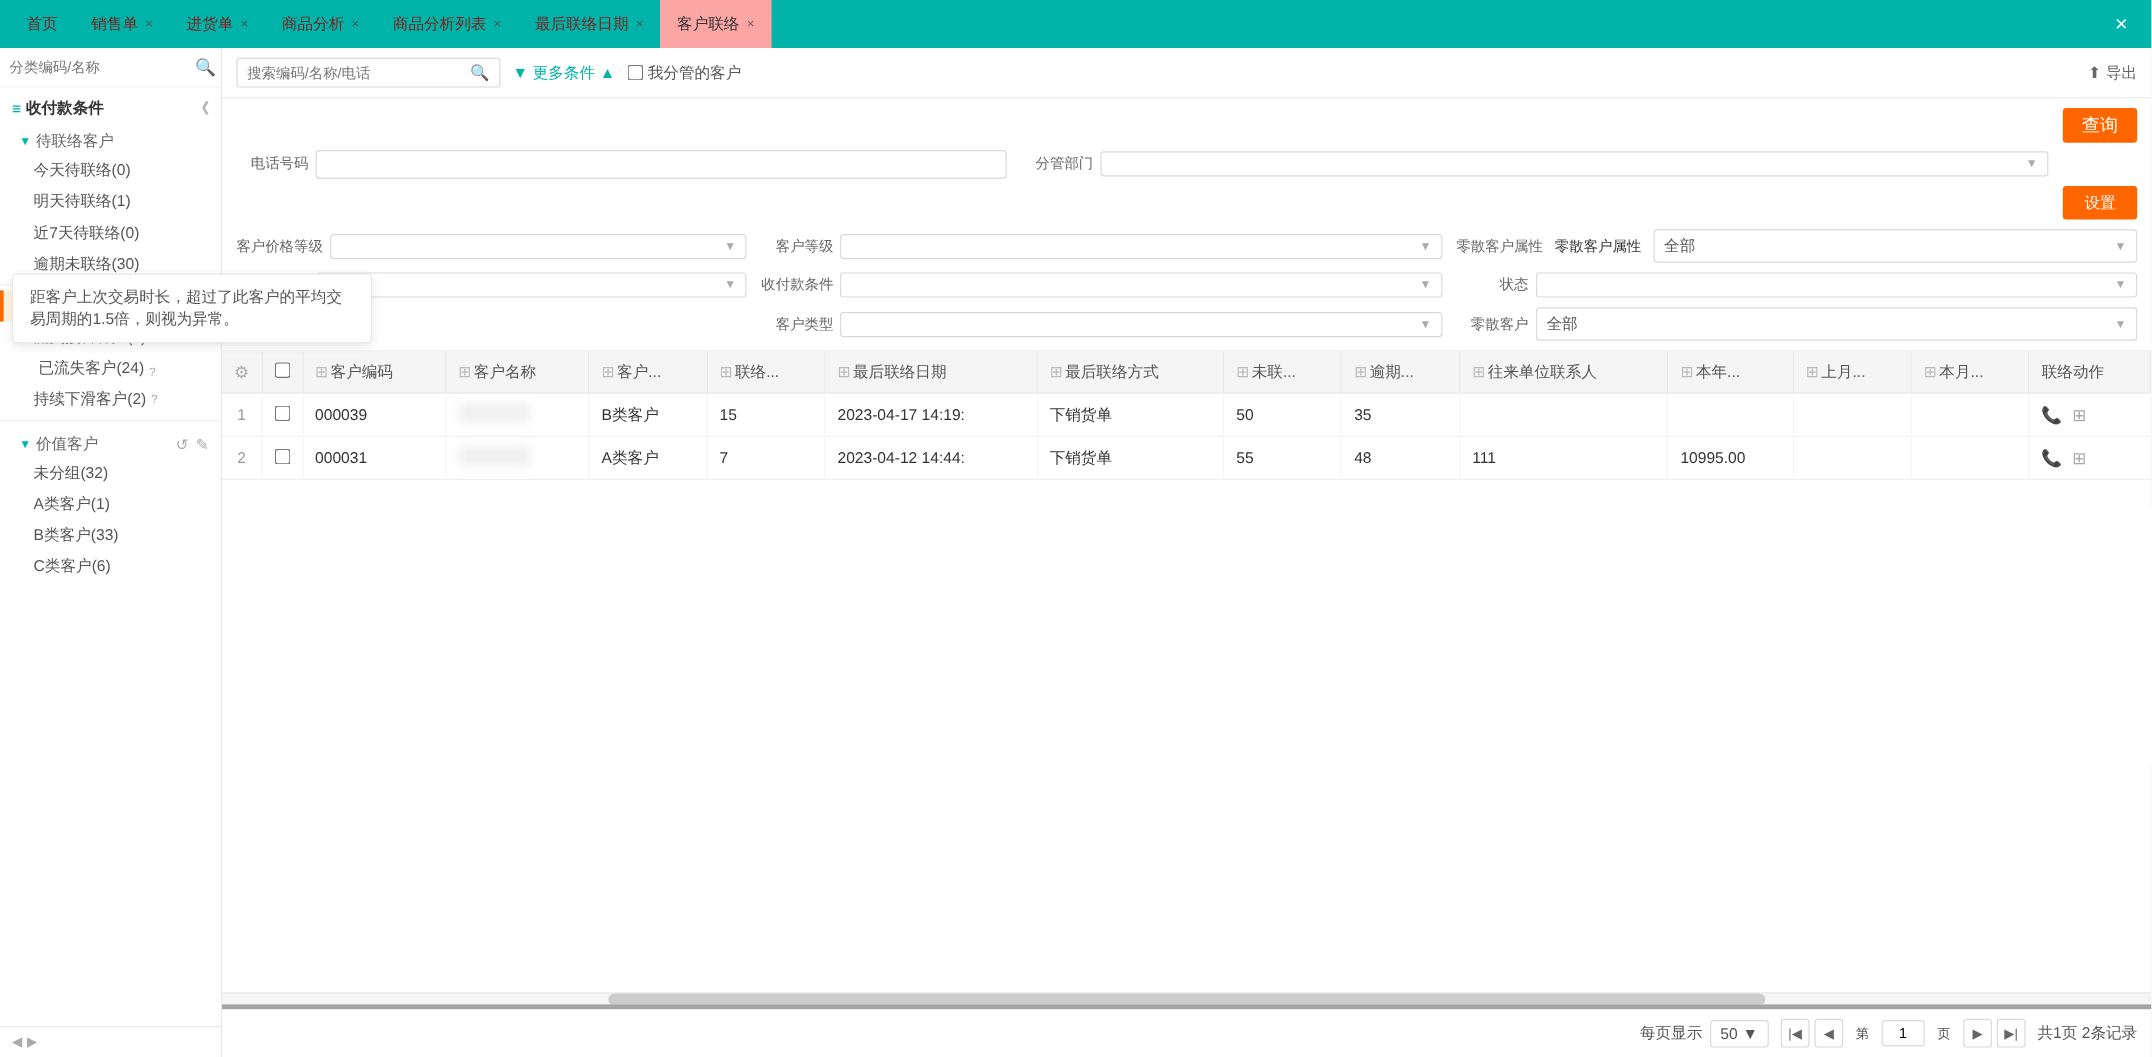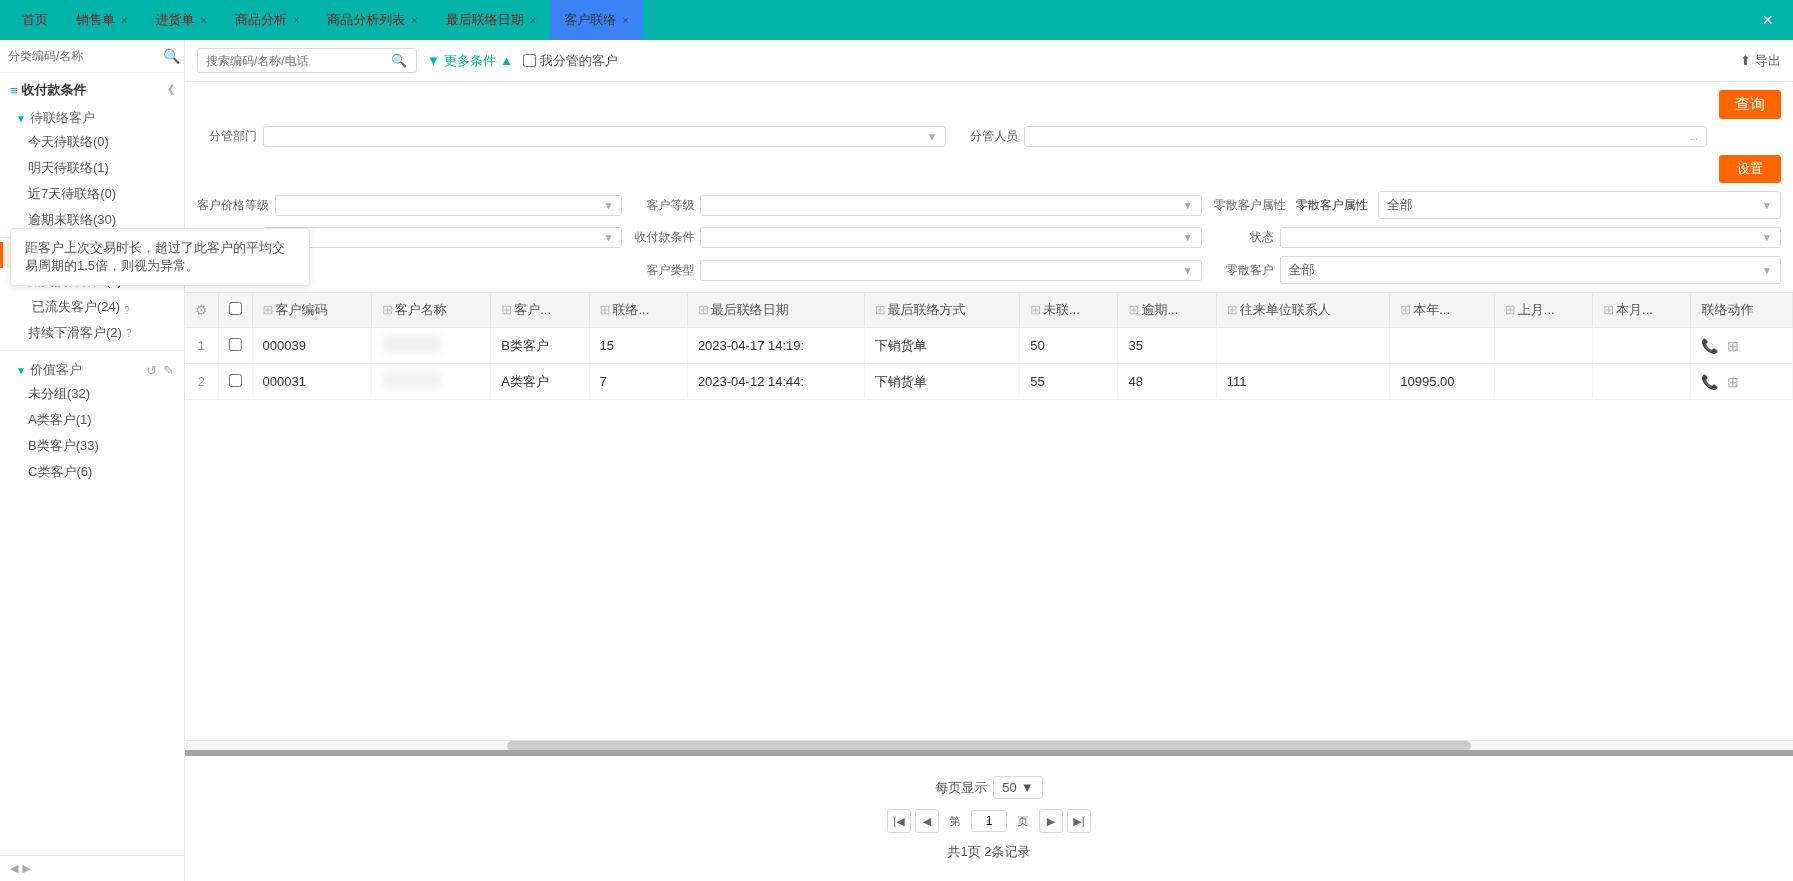--- a/index.html
+++ b/index.html
@@ -18,21 +18,21 @@
       padding: 0 14px;
       height: 40px;
       display: flex;
       align-items: center;
       cursor: pointer;
       white-space: nowrap;
       color: #7f1d1d;
       font-size: 13px;
     }
     .top-nav .nav-item.active {
-      background: #3b82f6;
+      background: #fca5a5;
       color: #333;
     }
     .top-nav .nav-item .close-x {
       margin-left: 6px;
       font-size: 11px;
       opacity: 0.7;
     }
     .top-nav-right {
       margin-left: auto;
       color: white;
@@ -282,29 +282,28 @@
       border-right: 1px solid #f5f5f5;
     }
     .row-num { color: #999; text-align: center; width: 30px; }
     .settings-icon { color: #aaa; cursor: pointer; font-size: 14px; }
     .action-icons { display: flex; gap: 8px; align-items: center; }
     .action-icon { color: #aaa; cursor: pointer; font-size: 14px; }
 
     
     .footer {
       background: white;
-      border-top: 6px solid #a3a3a3;
-      padding: 20px 12px;
+      border-top: 4px solid #a3a3a3;
+      padding: 8px 12px;
       display: flex;
       align-items: center;
       justify-content: flex-end;
       gap: 10px;
       font-size: 12px;
       color: #555;
-      flex-direction: column;
     }
     .footer-per-page {
       display: flex;
       align-items: center;
       gap: 6px;
     }
     .footer-select {
       border: 1px solid #d9d9d9;
       border-radius: 3px;
       padding: 3px 8px;
@@ -511,32 +510,29 @@
         <span>我分管的客户</span>
       </label>
       <div class="export-btn">
         <span>⬆</span>
         <span>导出</span>
       </div>
     </div>
 
     <div class="filter-panel">
       <div class="filter-row">
+        <div class="filter-item" style="flex:1.5;">
+          <span class="filter-label">电话号码</span>
+          <input class="filter-input" type="text" style="flex: 1 1 0%;">
+        </div>
         <div class="filter-item" style="flex:2;">
           <span class="filter-label">分管部门</span>
           <div class="filter-select" style="flex:1;">
             <span></span>
             <span class="arrow">▼</span>
-          </div>
-        </div>
-        <div class="filter-item" style="flex:2;">
-          <span class="filter-label">分管人员</span>
-          <div class="filter-select" style="flex:1;">
-            <span></span>
-            <span class="arrow">...</span>
           </div>
         </div>
         <div class="action-buttons">
           <button class="btn-query">查询</button>
           <button class="btn-settings">设置</button>
         </div>
       </div>
 
       <div class="filter-row">
         <div class="filter-item" style="flex:1.5;">

